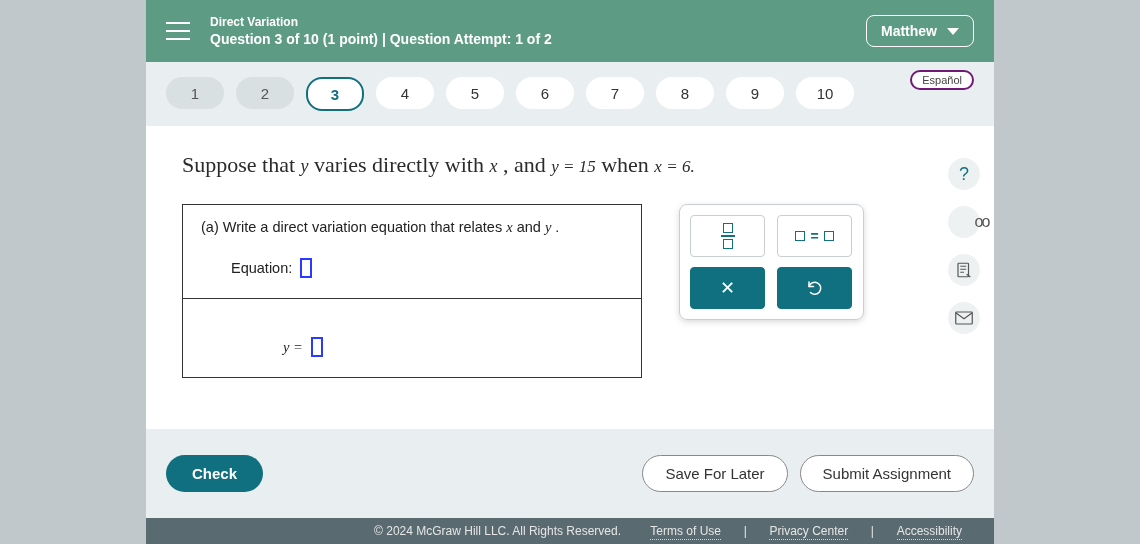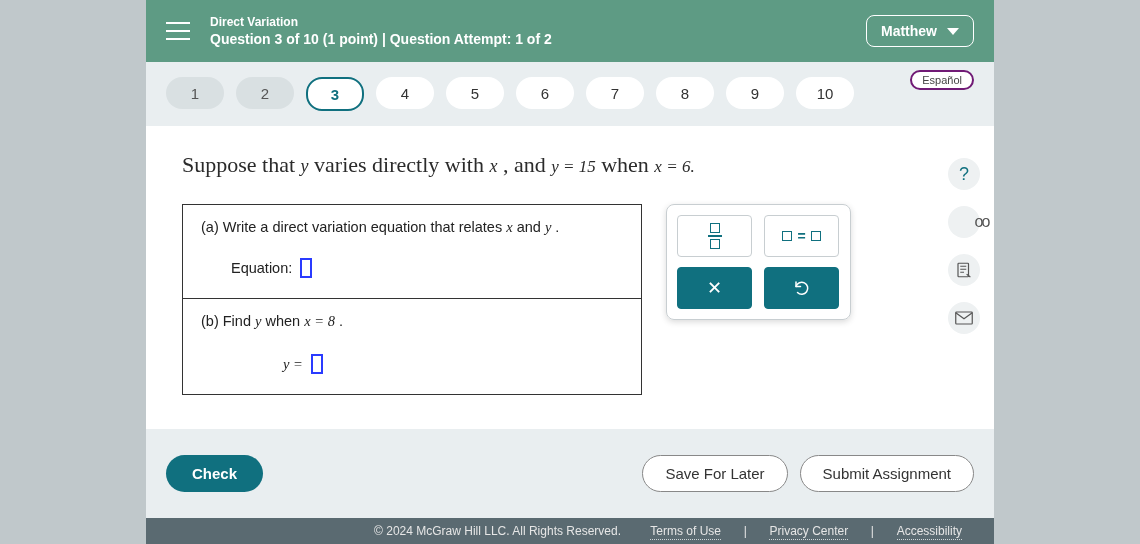--- a/index.html
+++ b/index.html
@@ -71,21 +71,21 @@
   .content {
     flex:1; position:relative; padding:26px 28px 20px 36px;
     background:#fff;
   }
   .prompt {
     font-size:22px; color:#2b2b2b; font-family: Georgia, serif;
   }
   .prompt .it { font-style: italic; font-family: 'Times New Roman', serif; font-size:18px; }
   .prompt .eq { font-style: italic; font-family: 'Times New Roman', serif; font-size:17px; }
   .work {
-    display:flex; gap:24px; margin-top:26px; align-items:flex-start;
+    display:flex; gap:37px; margin-top:26px; align-items:flex-start;
   }
   .box {
     border:1px solid #333; width:460px;
   }
   .part {
     padding:14px 18px 20px 18px; font-size:14.5px; color:#222;
   }
   .parta .line1 { font-family: Arial; }
   .parta .eqrow { margin-top:22px; margin-left:30px; display:flex; align-items:center; gap:8px;}
   .input-slot {
@@ -201,27 +201,20 @@
             <span class="ital">y</span>
             <span>  .</span>
           </div>
           <div class="eqrow">
             <span>Equation:</span>
             <span class="input-slot"></span>
           </div>
         </div>
         <div class="divider"></div>
         <div class="part partb">
-          <div class="row1">
-            <span>(b) Find </span>
-            <span class="ital">y</span>
-            <span>  when  </span>
-            <span class="ital">x  =  8</span>
-            <span>  .</span>
-          </div>
           <div class="eqrow">
             <span class="ital">y  =</span>
             <span class="input-slot"></span>
           </div>
         </div>
       </div>
 
       <div class="mathpanel">
         <div class="mp-row" style="margin-bottom:10px;">
           <div class="mp-btn">

